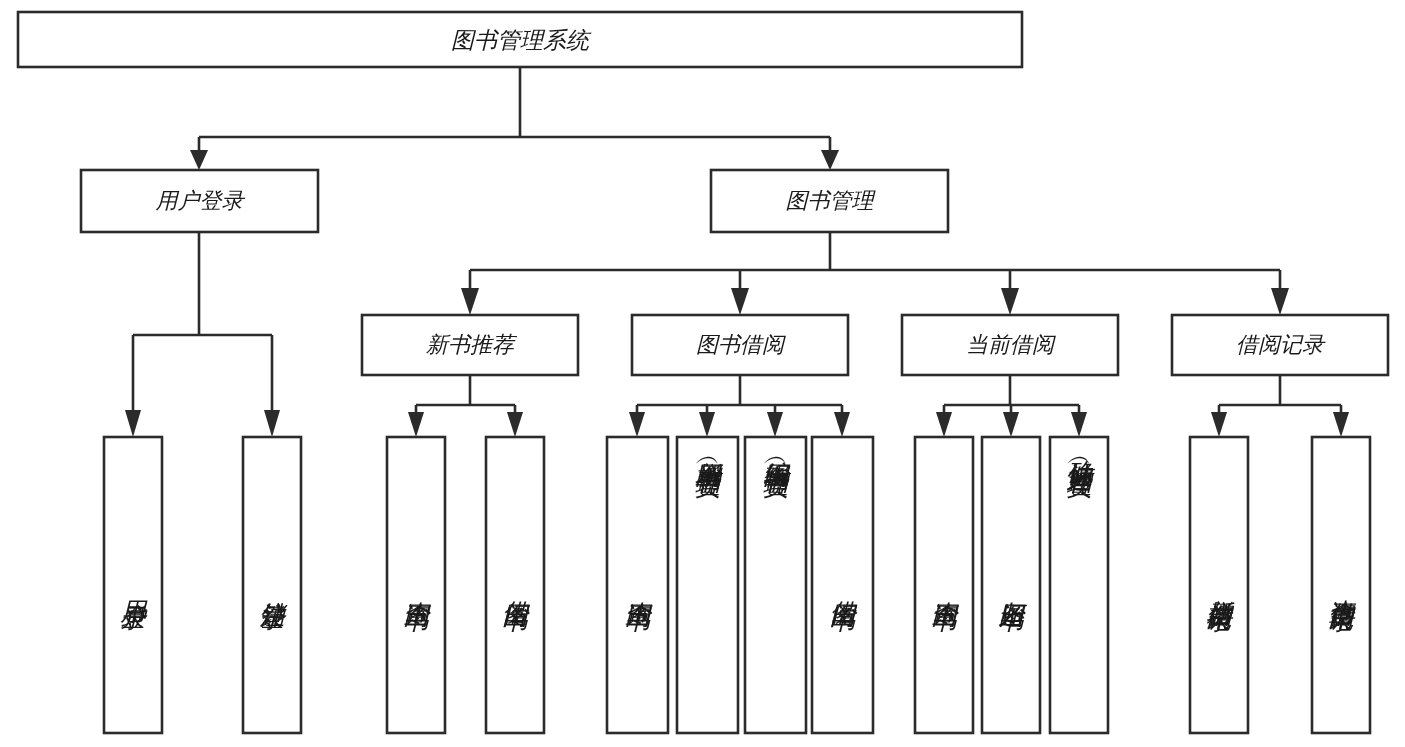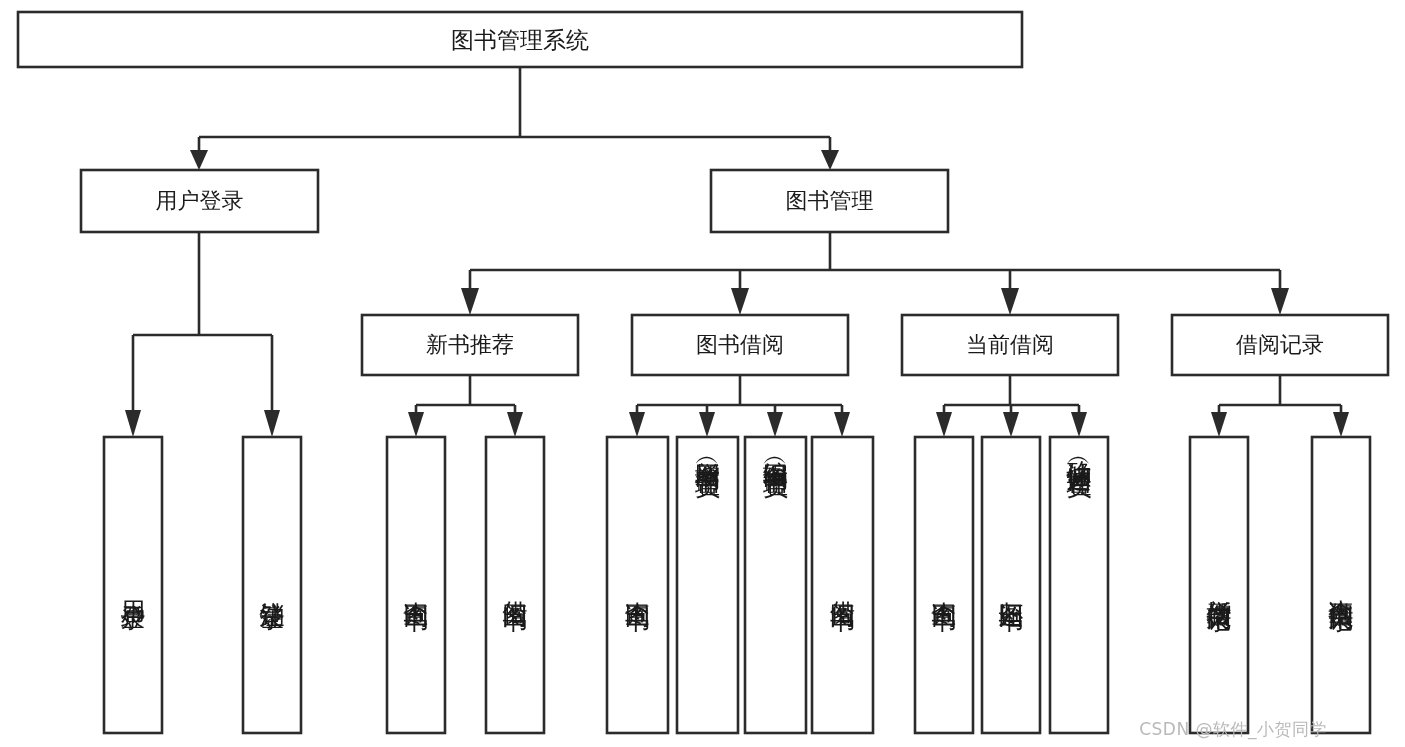--- a/index.html
+++ b/index.html
@@ -11,20 +11,21 @@
     width: 1405px;
     height: 747px;
     font-family: "DejaVu Sans", "Liberation Sans", sans-serif;
     overflow: hidden;
   }
   #diagram-root {
     position: relative;
     width: 1337px;
     height: 747px;
     background: #ffffff;
+    font-style: italic;
   }
   svg.diagram-canvas {
     position: absolute;
     left: 0;
     top: 0;
     width: 1405px;
     height: 747px;
   }
   .node-box {
     fill: #ffffff;
@@ -231,14 +232,13 @@
   <div class="leaf-label-wrap" style="left:1050px; top:441px; width:58px; height:290px; align-items:flex-start;">
     <span class="leaf-label">确认归还（管理员）</span>
   </div>
   <div class="leaf-label-wrap" style="left:1190px; top:437px; width:58px; height:296px;">
     <span class="leaf-label">新增借阅记录</span>
   </div>
   <div class="leaf-label-wrap" style="left:1312px; top:437px; width:58px; height:296px;">
     <span class="leaf-label">查询借阅记录</span>
   </div>
 
-  <div class="watermark">CSDN @软件_小贺同学</div>
 </div>
 
 </body></html>

